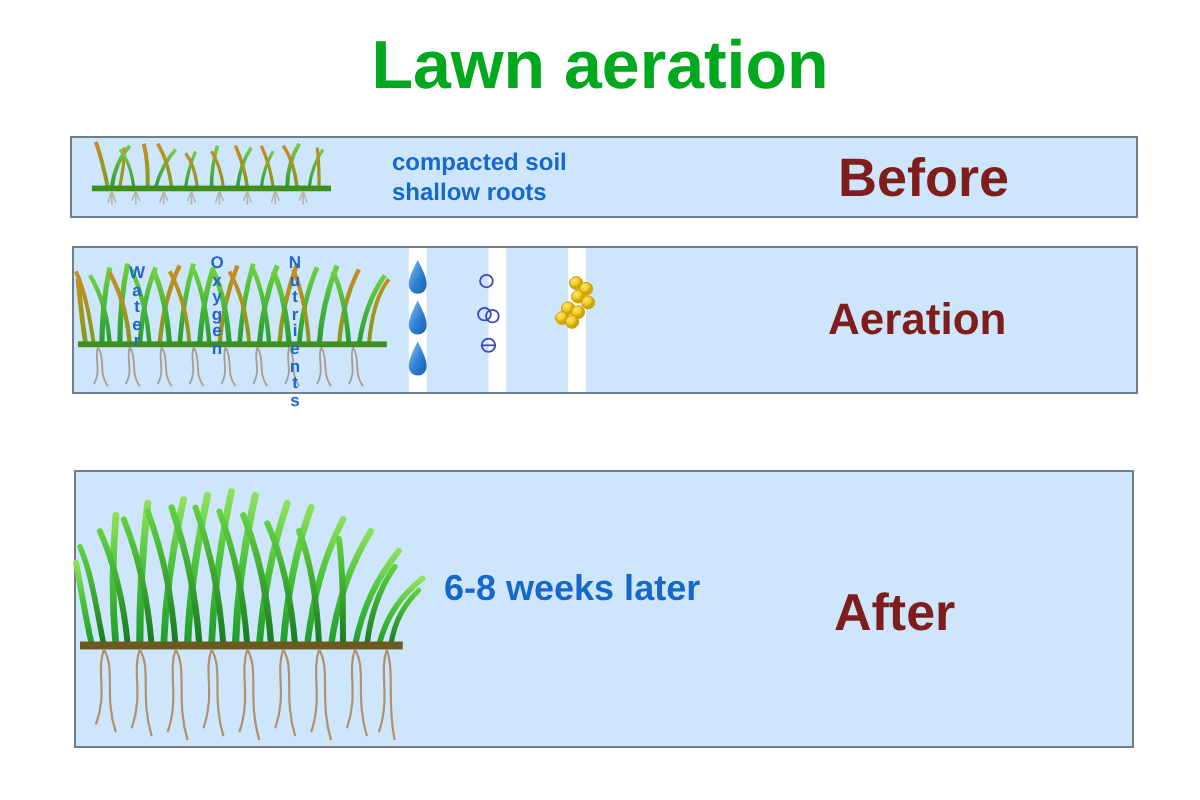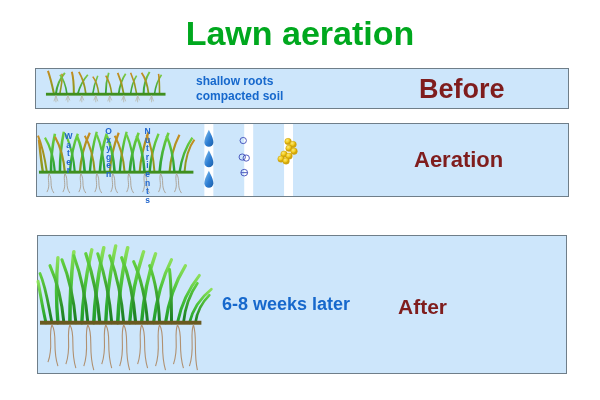--- a/index.html
+++ b/index.html
@@ -76,27 +76,27 @@
     left: 383px; top: 5px;
     font-size: 27px;
     line-height: 31px;
   }
   #aeration-label {
     left: 377px; top: 20px;
     font-size: 22px;
     line-height: 31px;
   }
   #after-note {
-    left: 184px; top: 57px;
+    left: 184px; top: 47px;
     font-size: 18px;
     line-height: 22px;
   }
   #after-label {
-    left: 360px; top: 55px;
-    font-size: 21px;
+    left: 379px; top: 55px;
+    font-size: 26px;
     line-height: 31px;
   }
 
   
   .vlabel {
     position: absolute;
     color: #2266cc;
     font-weight: bold;
     font-size: 8.5px;
     line-height: 8.6px;
@@ -159,22 +159,22 @@
         <path d="M46 28 L44 34 M46 28 L48 33 M46 28 L46 35"></path>
         <path d="M60 28 L58 33 M60 28 L62 34 M60 28 L60 35"></path>
         <path d="M74 28 L72 34 M74 28 L76 33 M74 28 L74 35"></path>
         <path d="M88 28 L86 33 M88 28 L90 34 M88 28 L88 35"></path>
         <path d="M102 28 L100 34 M102 28 L104 33 M102 28 L102 35"></path>
         <path d="M116 28 L114 33 M116 28 L118 34 M116 28 L116 35"></path>
       </g>
     </svg>
 
     <div class="note-blue" id="before-notes">
+      <div>compacted soil</div>
       <div>shallow roots</div>
-      <div>compacted soil</div>
     </div>
 
     <div class="label-green" id="before-label">Before</div>
   </div>
 
   <div class="panel" id="panel-aeration">
     <svg class="panel-svg" viewBox="0 0 533 74" preserveAspectRatio="none">
       <defs>
         <linearGradient id="gdry2" x1="0" y1="1" x2="0" y2="0">
           <stop offset="0%" stop-color="#7f9c1e"></stop>

